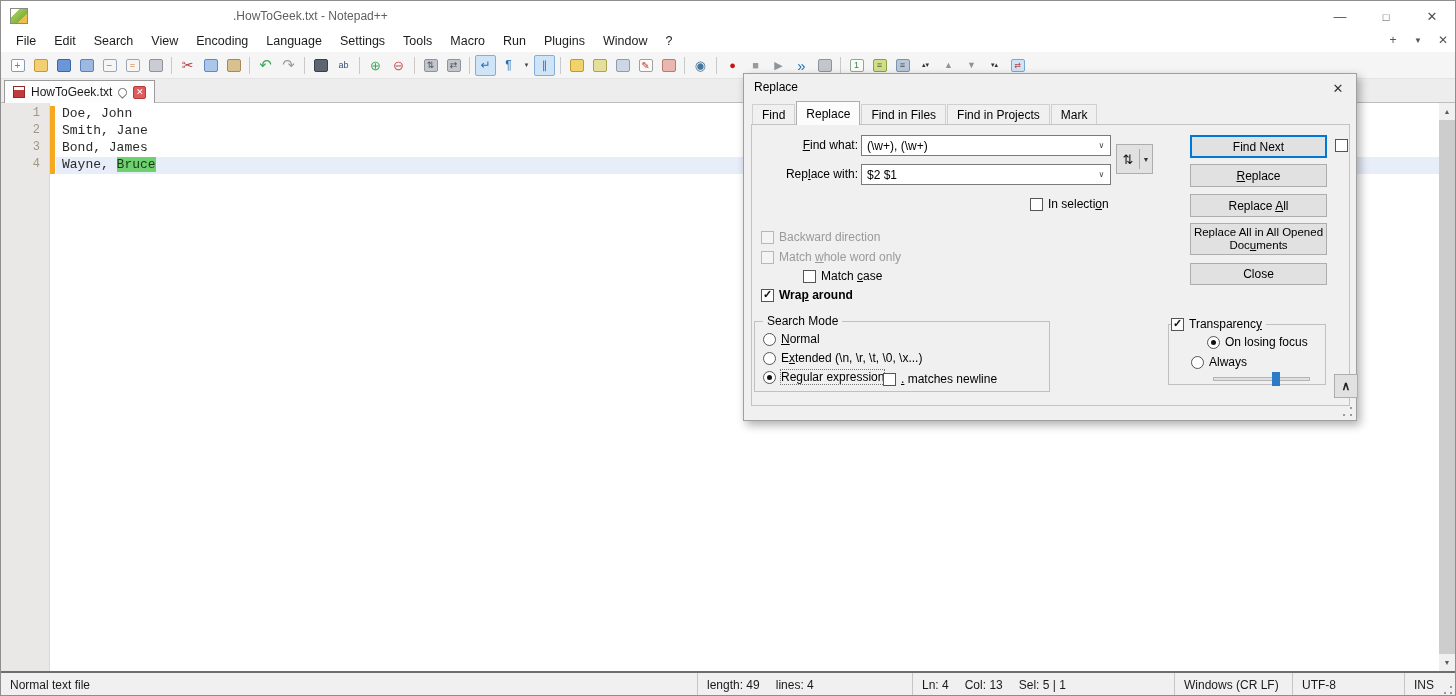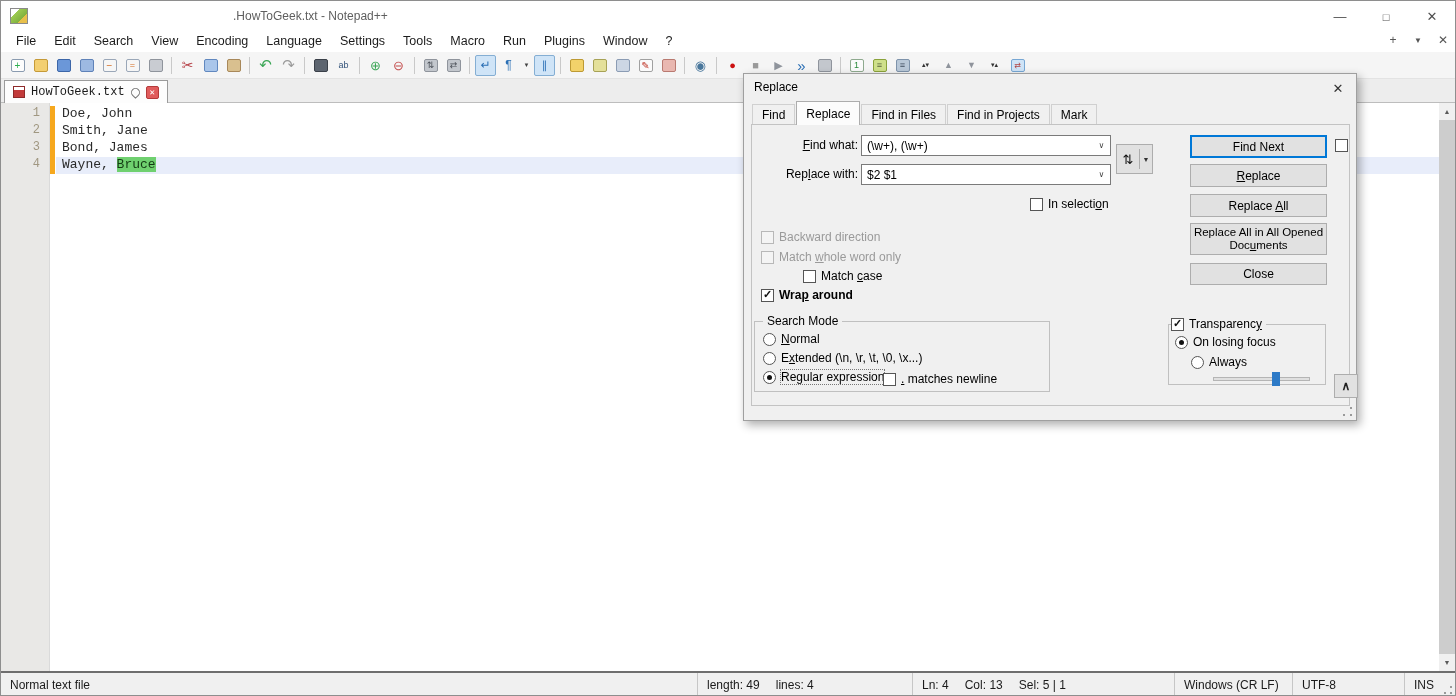--- a/index.html
+++ b/index.html
@@ -25,21 +25,21 @@
   .toolbar { position:absolute; top:51px; left:0; right:0; height:27px; background:#f5f5f5; display:flex; align-items:center; padding-left:5px; border-bottom:1px solid #e3e3e3; }
   .tb-btn { width:21px; height:21px; margin:0 1px; display:flex; align-items:center; justify-content:center; border:1px solid transparent; border-radius:2px; }
   .tb-btn.tb-narrow { width:11px; }
   .tb-btn .fill { width:14px; height:13px; border:1px solid #999; border-radius:2px; display:flex; align-items:center; justify-content:center; }
   .tb-btn.tb-active { background:#cfe4f7; border-color:#84aed3; }
   .tb-sep { width:1px; height:17px; background:#c9c9c9; margin:0 4px; }
 
   
   .tabbar { position:absolute; top:78px; left:0; right:0; height:24px; background:#ededed; border-bottom:1px solid #bdbdbd; }
   .tab { position:absolute; left:3px; top:1px; height:23px; background:#fdfdfd; border:1px solid #9b9b9b; border-bottom:none;
-      display:flex; align-items:center; gap:6px; padding:0 8px;font-family:Liberation Mono, monospace; }
+      display:flex; align-items:center; gap:6px; padding:0 8px; }
   .tab-save-icon { width:12px; height:12px; background:linear-gradient(#fff 0 3px,#c23b3b 3px); border:1px solid #8e2a2a; }
   .tab-label { font-size:12px; color:#1a1a1a; }
   .tab-pin-icon { width:9px; height:9px; border:1.5px solid #777; border-radius:50% 50% 50% 0; transform:rotate(-45deg); }
   .tab-close-icon { width:13px; height:13px; background:#e05c5c; border:1px solid #b53a3a; border-radius:2px; color:#fff; font-size:9px;
       display:flex; align-items:center; justify-content:center; }
 
   
   .editor { position:absolute; top:102px; left:0; width:1440px; height:568px; background:#fff; overflow:hidden; }
   .gutter { position:absolute; left:0; top:0; width:49px; height:100%; background:#e9e8e6; border-right:1px solid #dadada; }
   .edit-line { position:absolute; left:0; width:100%; height:17px; font-family:"Liberation Mono", monospace; font-size:13px; color:#2a2a2a; display:flex; }
@@ -389,21 +389,21 @@
         <span class="cb"></span>
         <span><span></span><u>.</u><span> matches newline</span></span>
       </div>
     </div>
 
     <div class="group" style="left:424px; top:250px; width:158px; height:61px;">
       <div class="opt" style="left:2px; top:-8px; background:#f0f0f0; padding-right:4px;">
         <span class="cb on"></span>
         <span><span>Transparenc</span><u>y</u><span></span></span>
       </div>
-      <div class="opt" style="left:6px; top:10px;">
+      <div class="opt" style="left:38px; top:10px;">
         <span class="rb on"></span>
         <span>On losing focus</span>
       </div>
       <div class="opt" style="left:22px; top:30px;">
         <span class="rb"></span>
         <span>Always</span>
       </div>
       <div class="slider-track">
         <div class="slider-thumb" style="left: 61%;"></div>
       </div>

